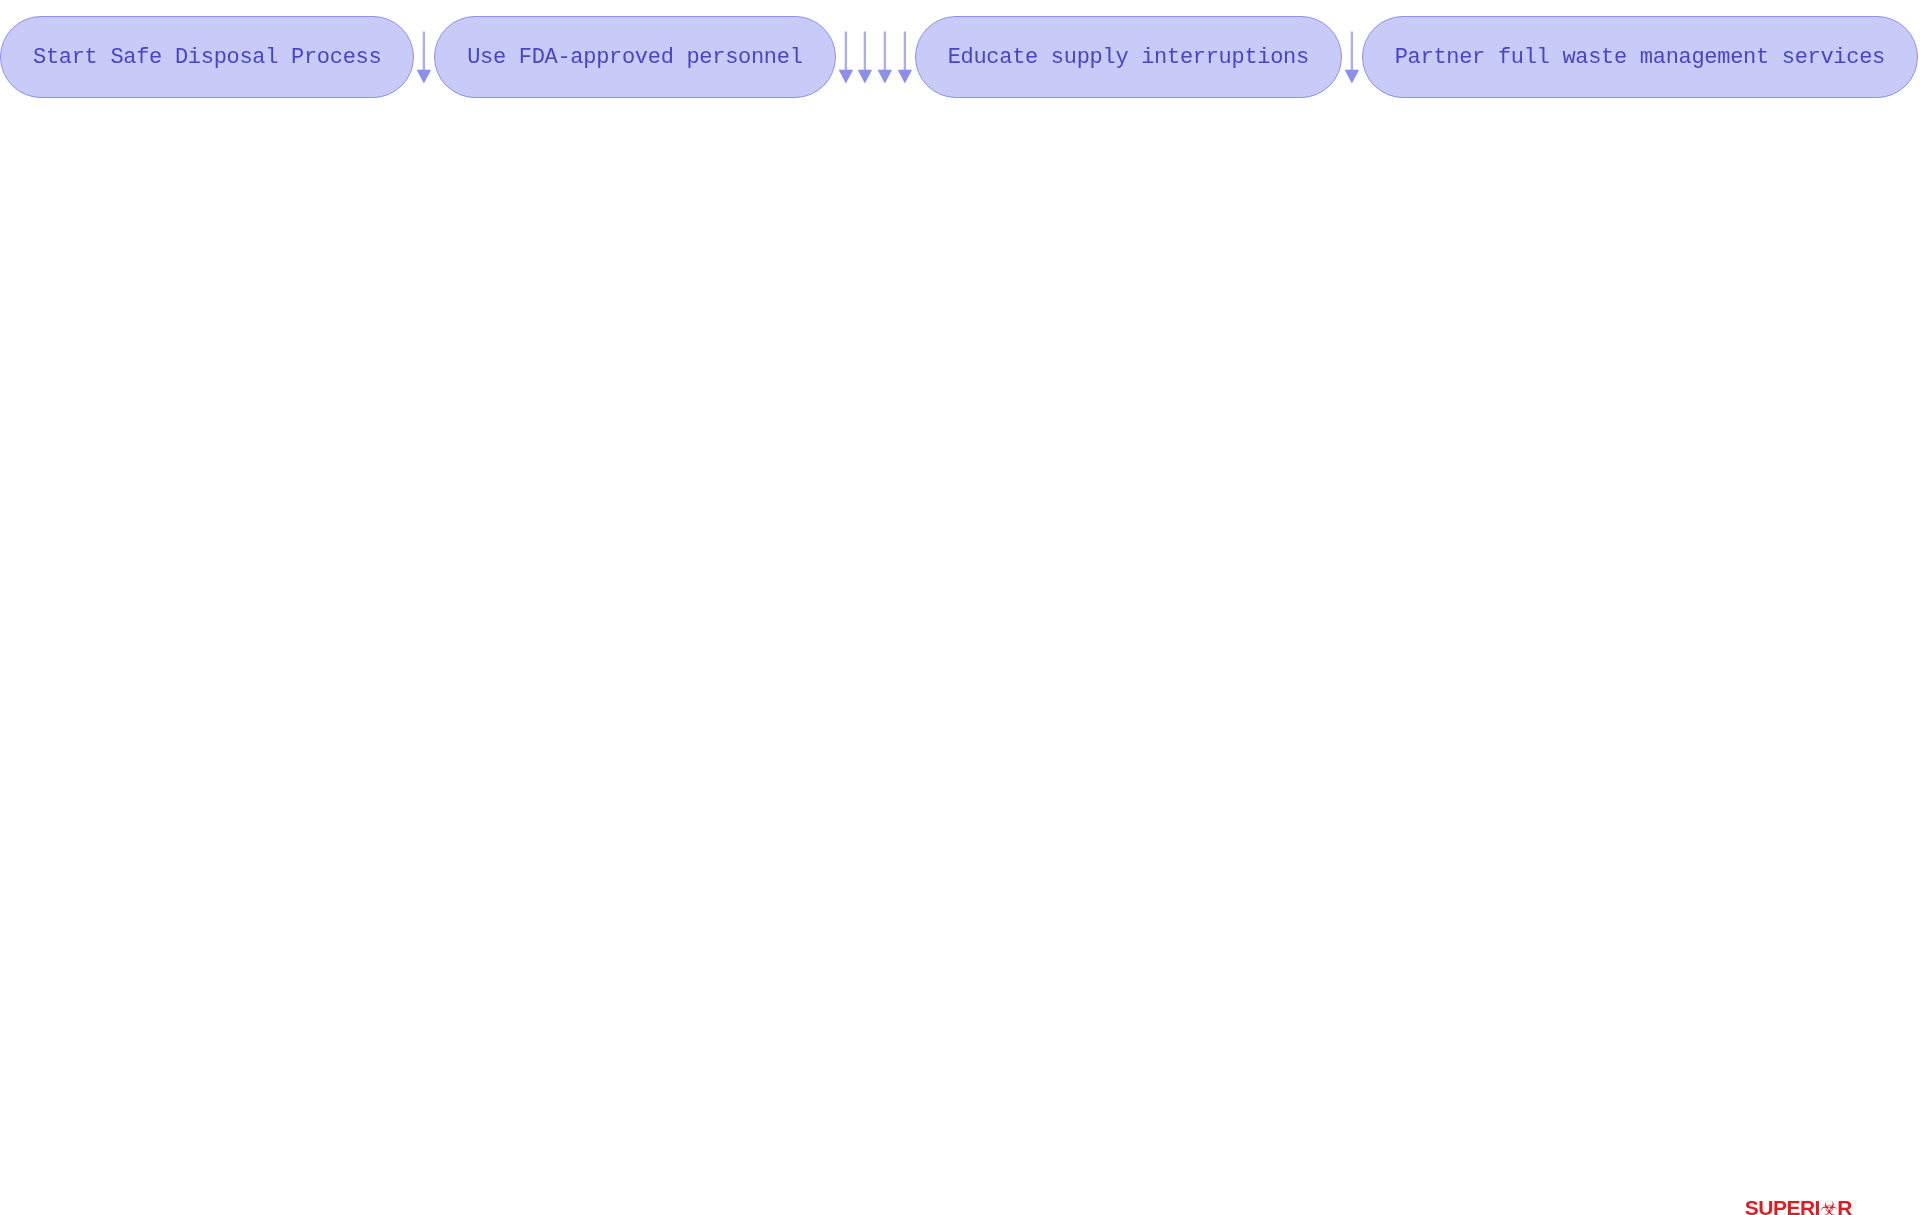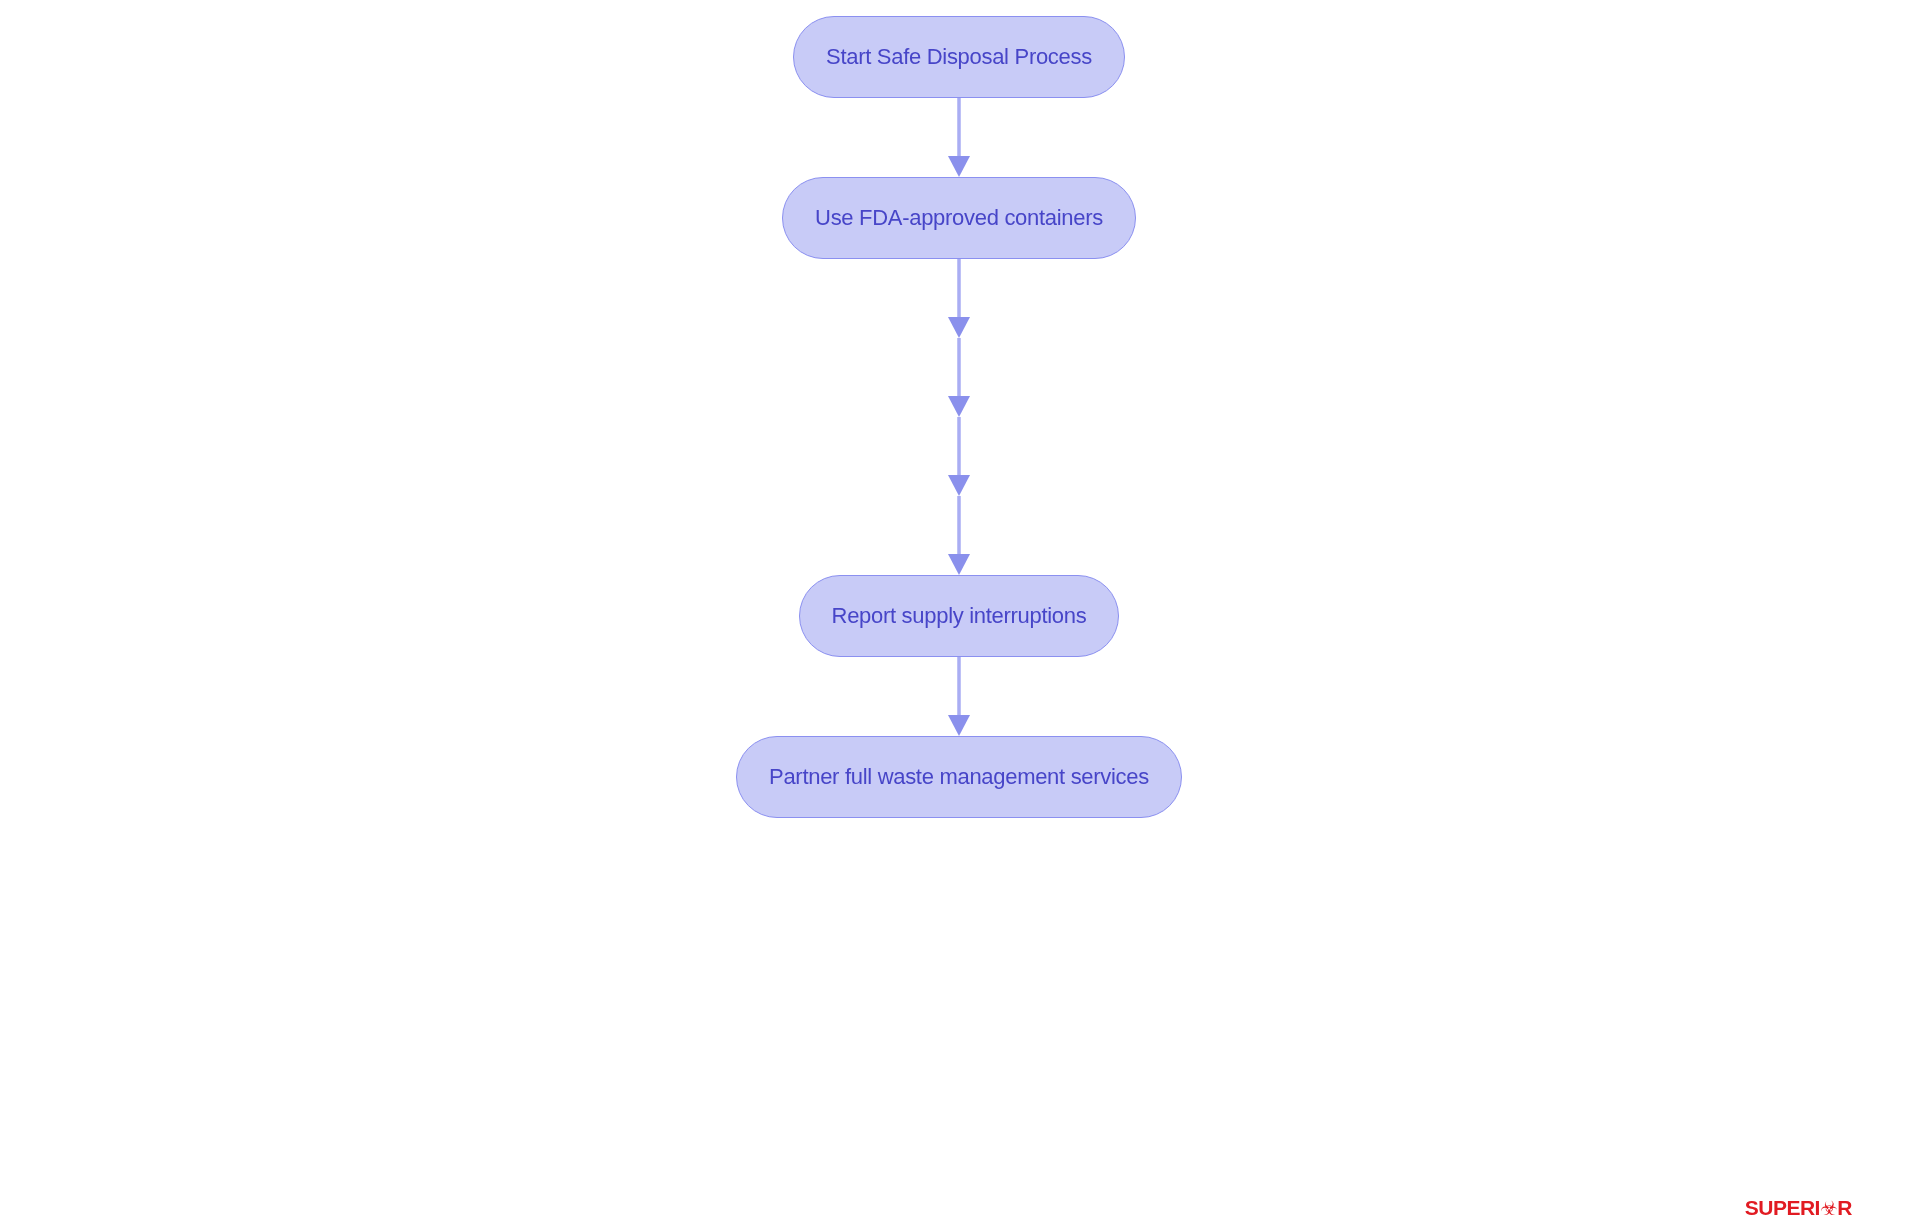--- a/index.html
+++ b/index.html
@@ -16,22 +16,23 @@
     width: 1920px;
     height: 1215px;
     background: #ffffff;
   }
   .flow-column {
     position: absolute;
     left: 0;
     right: 2px;
     top: 16px;
     display: flex;
-    flex-direction: column;
+    flex-direction: row;
     align-items: center;
+    font-family: Liberation Mono, monospace;
   }
   .flow-node {
     box-sizing: border-box;
     height: 82px;
     border-radius: 41px;
     background: #c8cbf7;
     border: 1.5px solid #8b90f0;
     display: flex;
     align-items: center;
     justify-content: center;
@@ -84,21 +85,21 @@
     <div class="flow-node">
       <span>Start Safe Disposal Process</span>
     </div>
 
     <svg class="flow-arrow" viewBox="0 0 30 79" xmlns="http://www.w3.org/2000/svg">
       <line x1="15" y1="0" x2="15" y2="60" stroke="#a9adf3" stroke-width="3.5"></line>
       <path d="M4,58 L26,58 L15,79 Z" fill="#8a90ec"></path>
     </svg>
 
     <div class="flow-node">
-      <span>Use FDA-approved containers</span>
+      <span>Use FDA-approved personnel</span>
     </div>
 
     <svg class="flow-arrow" viewBox="0 0 30 79" xmlns="http://www.w3.org/2000/svg">
       <line x1="15" y1="0" x2="15" y2="60" stroke="#a9adf3" stroke-width="3.5"></line>
       <path d="M4,58 L26,58 L15,79 Z" fill="#8a90ec"></path>
     </svg>
 
 
     <svg class="flow-arrow" viewBox="0 0 30 79" xmlns="http://www.w3.org/2000/svg">
       <line x1="15" y1="0" x2="15" y2="60" stroke="#a9adf3" stroke-width="3.5"></line>
@@ -111,21 +112,21 @@
       <path d="M4,58 L26,58 L15,79 Z" fill="#8a90ec"></path>
     </svg>
 
 
     <svg class="flow-arrow" viewBox="0 0 30 79" xmlns="http://www.w3.org/2000/svg">
       <line x1="15" y1="0" x2="15" y2="60" stroke="#a9adf3" stroke-width="3.5"></line>
       <path d="M4,58 L26,58 L15,79 Z" fill="#8a90ec"></path>
     </svg>
 
     <div class="flow-node">
-      <span>Report supply interruptions</span>
+      <span>Educate supply interruptions</span>
     </div>
 
     <svg class="flow-arrow" viewBox="0 0 30 79" xmlns="http://www.w3.org/2000/svg">
       <line x1="15" y1="0" x2="15" y2="60" stroke="#a9adf3" stroke-width="3.5"></line>
       <path d="M4,58 L26,58 L15,79 Z" fill="#8a90ec"></path>
     </svg>
 
     <div class="flow-node">
       <span>Partner full waste management services</span>
     </div>

